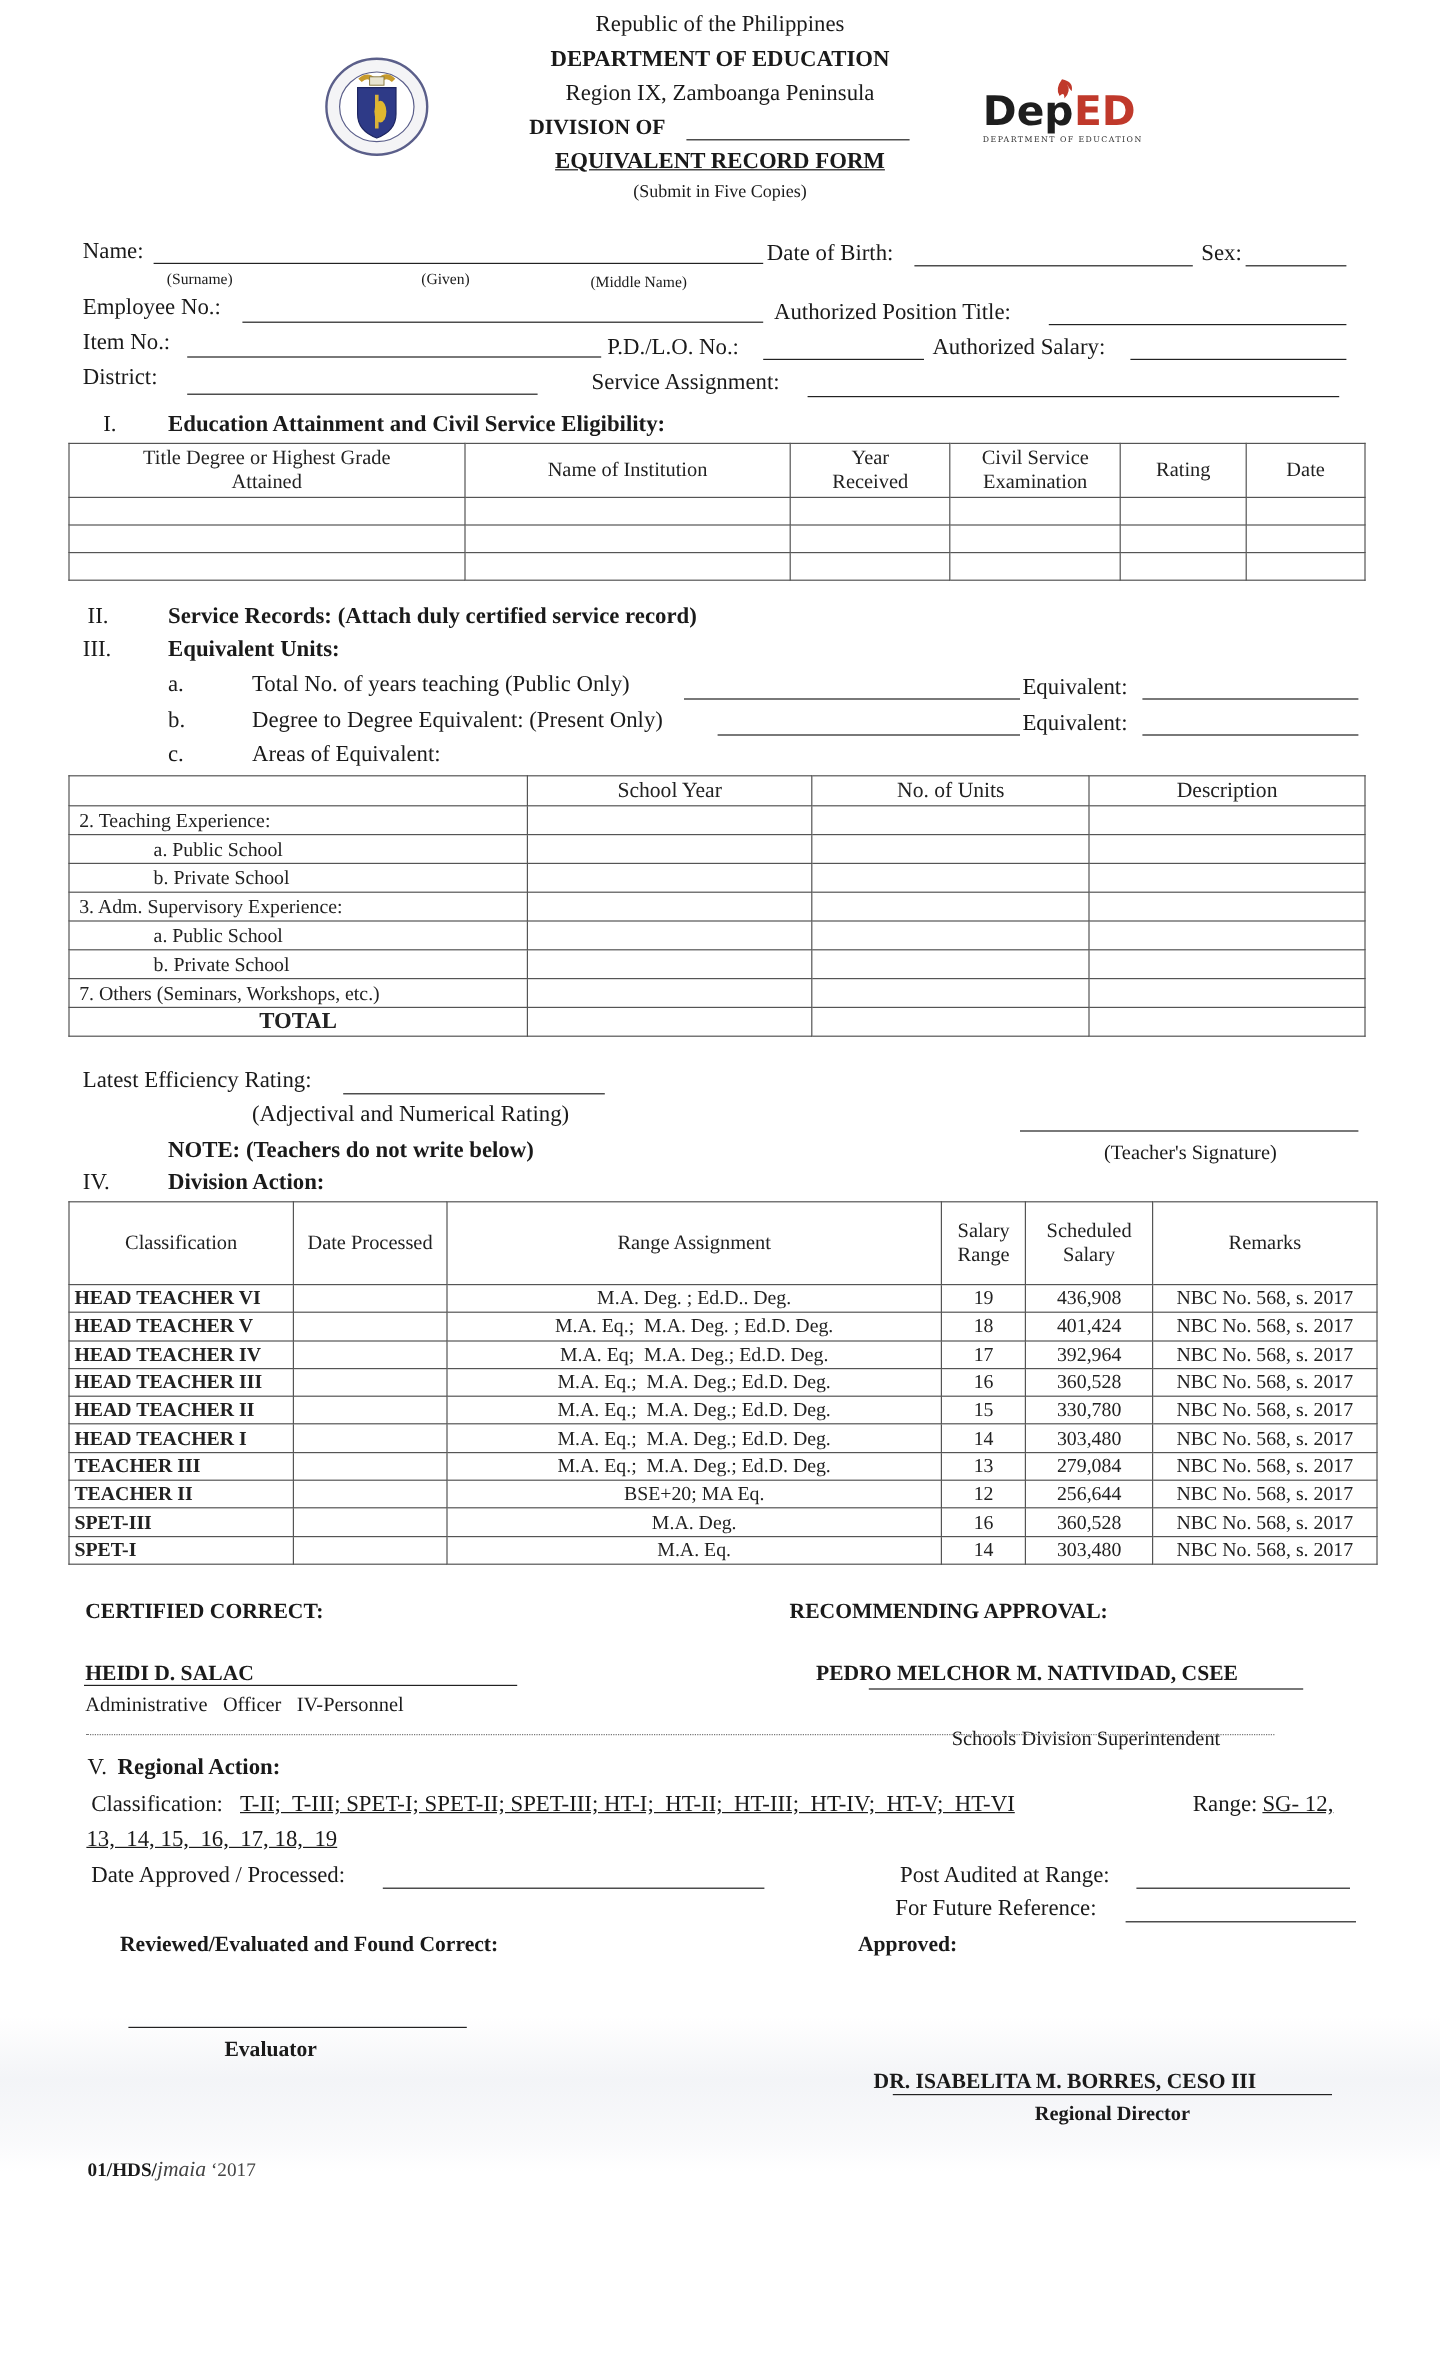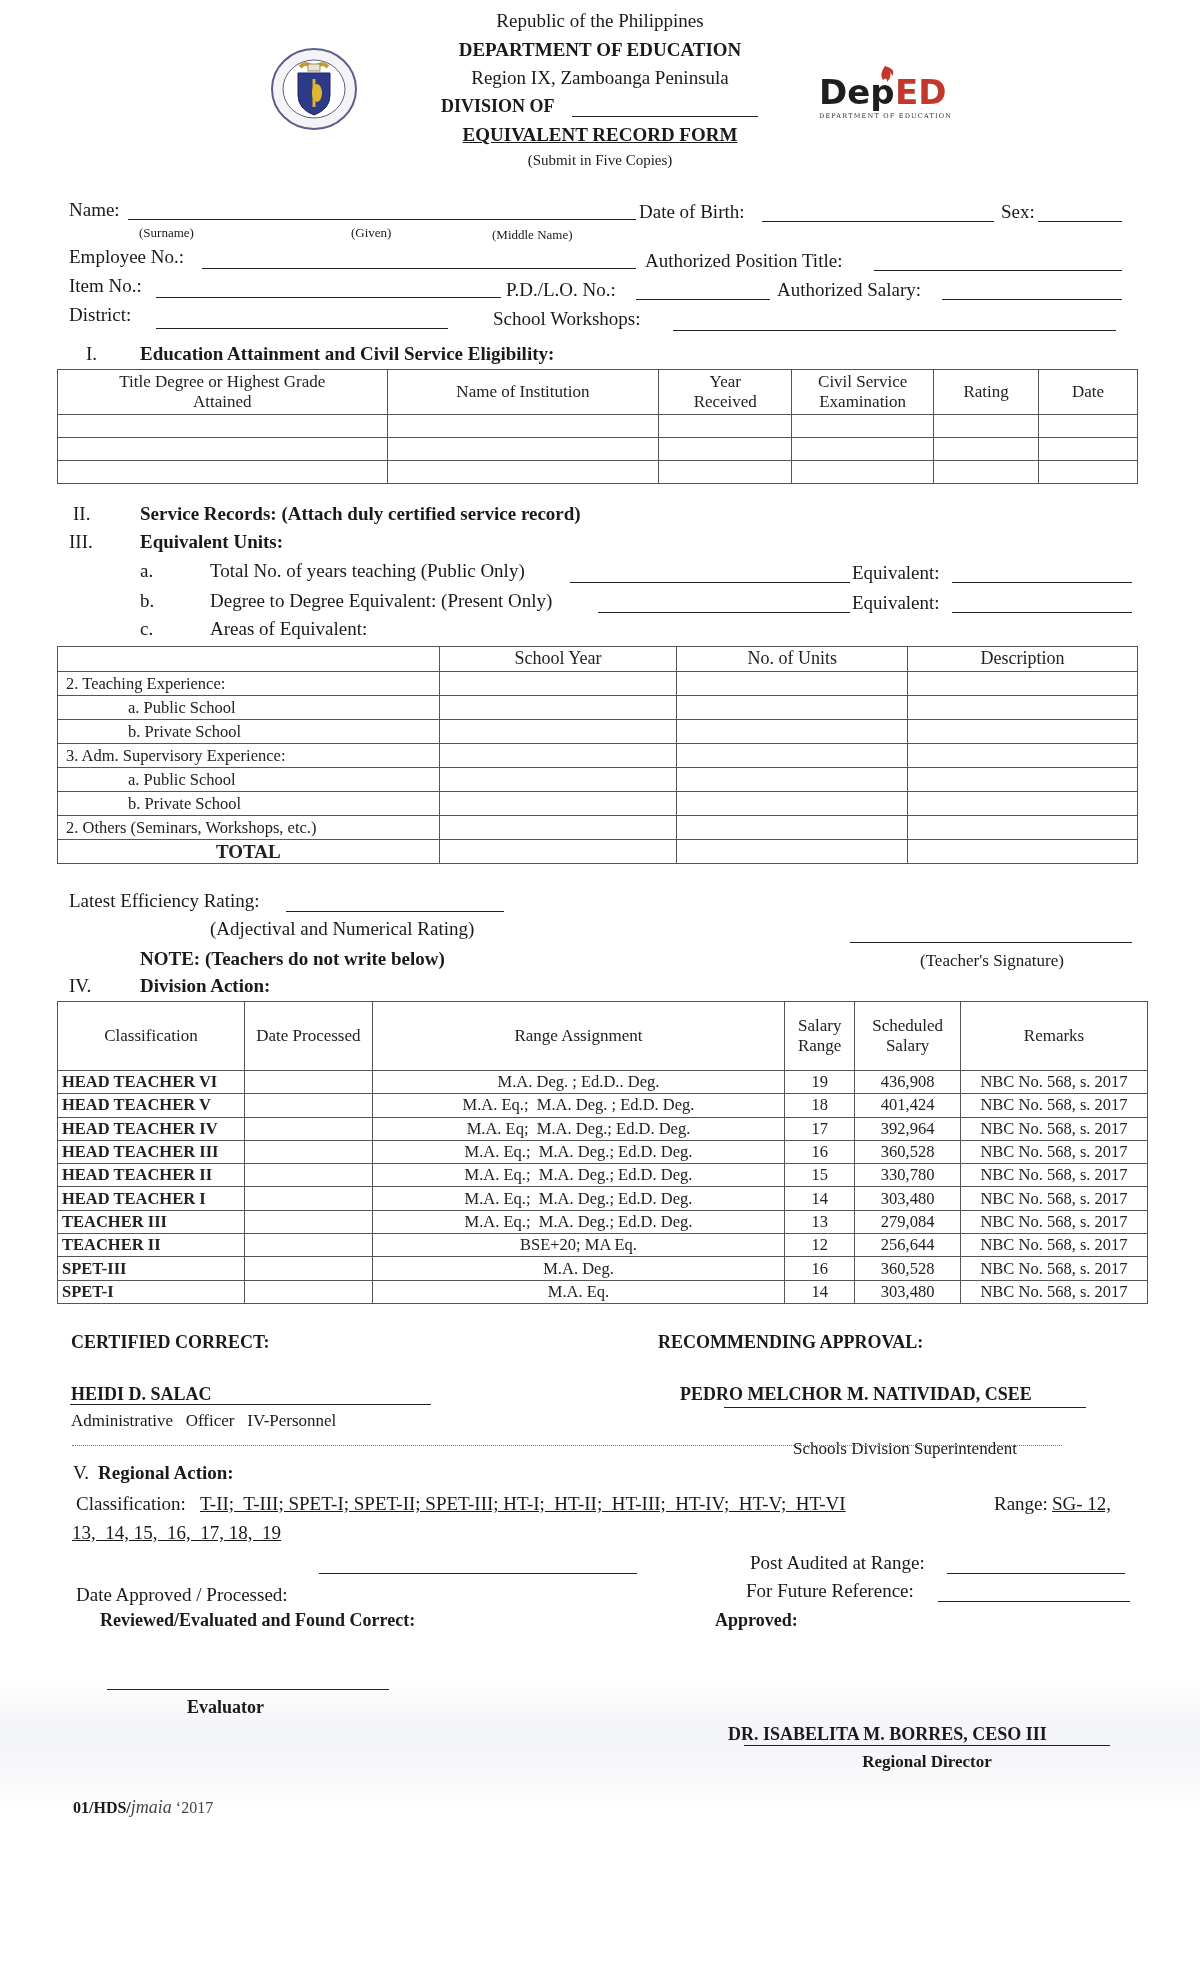--- a/index.html
+++ b/index.html
@@ -101,21 +101,21 @@
 
 <div class="abs fs19" style="left:69px; top:275px;">Item No.:</div>
 <div class="line" style="left:156px; width:345px; top:297px;"></div>
 <div class="abs fs19" style="left:506px; top:279px;">P.D./L.O. No.:</div>
 <div class="line" style="left:636px; width:134px; top:299px;"></div>
 <div class="abs fs19" style="left:777px; top:279px;">Authorized Salary:</div>
 <div class="line" style="left:942px; width:180px; top:299px;"></div>
 
 <div class="abs fs19" style="left:69px; top:304px;">District:</div>
 <div class="line" style="left:156px; width:292px; top:328px;"></div>
-<div class="abs fs19" style="left:493px; top:308px;">School Workshops:</div>
+<div class="abs fs19" style="left:493px; top:308px;">Service Assignment:</div>
 <div class="line" style="left:673px; width:443px; top:330px;"></div>
 
 <div class="abs fs19" style="left:86px; top:343px;">I.</div>
 <div class="abs fs19 b" style="left:140px; top:343px;">Education Attainment and Civil Service Eligibility:</div>
 
 <table class="grid" id="t1">
   <colgroup>
       <col style="width:330px">
       <col style="width:272px">
       <col style="width:133px">
@@ -223,21 +223,21 @@
         <td></td>
         <td></td>
       </tr>
   <tr>
         <td class="sub">b. Private School</td>
         <td></td>
         <td></td>
         <td></td>
       </tr>
   <tr>
-        <td class="lbl">2.  Others (Seminars, Workshops, etc.)</td>
+        <td class="lbl">7.  Others (Seminars, Workshops, etc.)</td>
         <td></td>
         <td></td>
         <td></td>
       </tr>
   <tr>
         <td class="total">TOTAL</td>
         <td></td>
         <td></td>
         <td></td>
       </tr>
@@ -372,21 +372,21 @@
 
 <div class="abs fs19" style="left:73px; top:1462px;">V.</div>
 <div class="abs fs19 b" style="left:98px; top:1462px;">Regional Action:</div>
 
 <div class="abs fs19" style="left:76px; top:1493px;">Classification:</div>
 <div class="abs fs19 u" style="left:200px; top:1493px; white-space:pre;">T-II;  T-III; SPET-I; SPET-II; SPET-III; HT-I;  HT-II;  HT-III;  HT-IV;  HT-V;  HT-VI</div>
 <div class="abs fs19" style="left:994px; top:1493px;">Range:</div>
 <div class="abs fs19 u" style="left:1052px; top:1493px;">SG- 12,</div>
 <div class="abs fs19 u" style="left:72px; top:1522px; white-space:pre;">13,  14, 15,  16,  17, 18,  19</div>
 
-<div class="abs fs19" style="left:76px; top:1552px;margin-top:32px;">Date Approved / Processed:</div>
+<div class="abs fs19" style="left:76px; top:1552px;">Date Approved / Processed:</div>
 <div class="line" style="left:319px; width:318px; top:1573px;"></div>
 <div class="abs fs19" style="left:750px; top:1552px;">Post Audited at Range:</div>
 <div class="line" style="left:947px; width:178px; top:1573px;"></div>
 <div class="abs fs19" style="left:746px; top:1580px;">For Future Reference:</div>
 <div class="line" style="left:938px; width:192px; top:1601px;"></div>
 
 <div class="abs fs18 b" style="left:100px; top:1610px;">Reviewed/Evaluated and Found Correct:</div>
 <div class="abs fs18 b" style="left:715px; top:1610px;">Approved:</div>
 
 <div class="scan-shade"></div>

